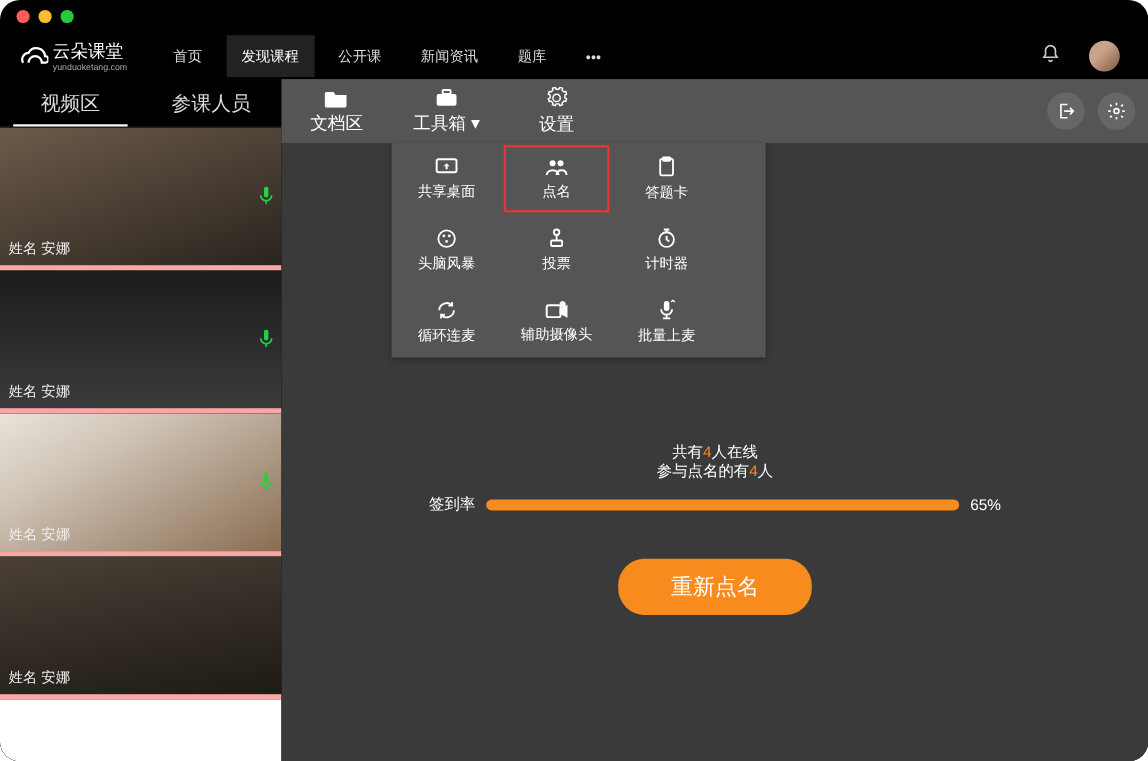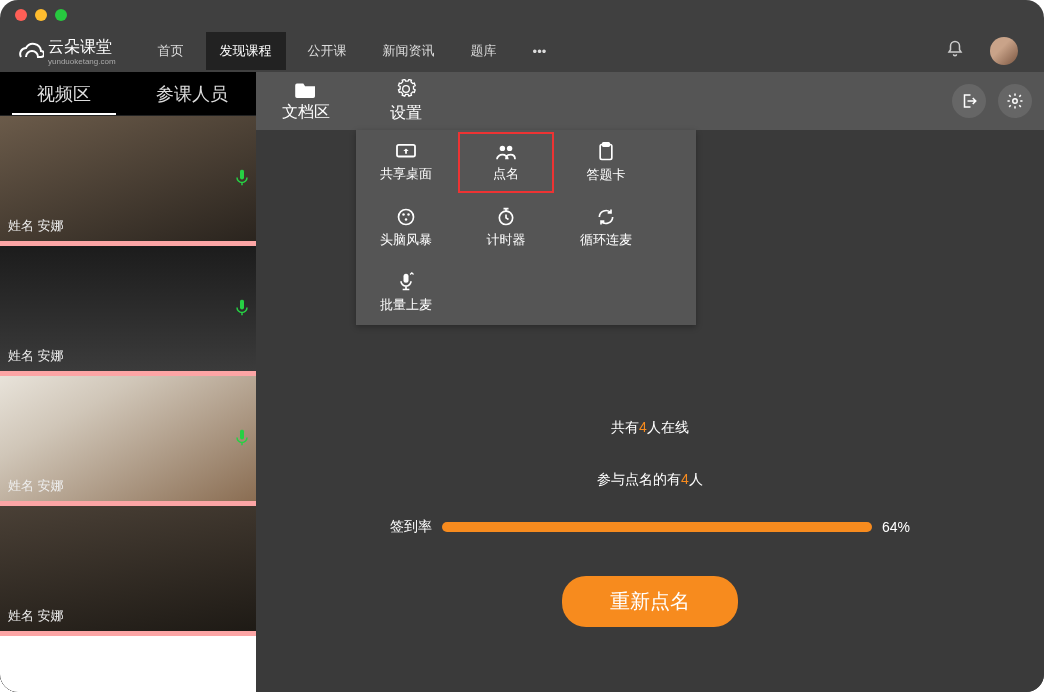--- a/index.html
+++ b/index.html
@@ -6,21 +6,21 @@
 body {
   background: #fff;
   font-family: -apple-system, "PingFang SC", "Microsoft YaHei", sans-serif;
   display: flex;
   justify-content: center;
   align-items: flex-start;
 }
 .window {
   width: 1044px;
   height: 692px;
-  background: #404040;
+  background: #000000;
   border-radius: 18px;
   overflow: hidden;
   position: relative;
   display: flex;
   flex-direction: column;
 }
 .titlebar {
   height: 30px;
   display: flex;
   align-items: center;
@@ -130,21 +130,21 @@
   display:flex; flex-direction:column; align-items:center; justify-content:center;
   color:#fff; font-size:13px; gap:4px; cursor:pointer;
 }
 .dditem.hl { outline:2px solid #e33; outline-offset:-4px; }
 
 .stats {
   position:absolute; top:330px; left:50%; transform:translateX(-50%);
   width:520px; color:#fff; font-size:14px;
   display:flex; flex-direction:column; align-items:center;
 }
-.statline { text-align:center; margin:17px 0; }
+.statline { text-align:center; margin:0 0; }
 .statline .num { color:#f78b1e; }
 .progressrow { display:flex; align-items:center; gap:10px; margin-top:12px; width:100%; }
 .proglabel { color:#fff; }
 .progbar {
   flex:1; height:10px; border-radius:5px; background:#f78b1e;
 }
 .bigbtn {
   margin-top:40px; background:#f78b1e; color:#fff;
   border:none; border-radius:24px; padding:12px 48px;
   font-size:20px; cursor:pointer;
@@ -233,20 +233,27 @@
 
     <div class="right">
       <div class="toolbar">
         <div class="tbitem">
           <svg width="22" height="18" viewBox="0 0 24 20" fill="#fff">
               <path d="M2 4h7l2 3h11v11a2 2 0 0 1-2 2H2a2 2 0 0 1-2-2V6a2 2 0 0 1 2-2z"></path>
             </svg>
           <span>文档区</span>
         </div>
         <div class="tbitem">
+          <svg width="22" height="18" viewBox="0 0 24 20" fill="#fff">
+              <rect x="2" y="6" width="20" height="12" rx="2"></rect>
+              <rect x="8" y="2" width="8" height="4" rx="1" fill="none" stroke="#fff" stroke-width="2"></rect>
+            </svg>
+          <span><span>工具箱</span> ▾</span>
+        </div>
+        <div class="tbitem">
           <svg width="20" height="20" viewBox="0 0 24 24" fill="#fff">
               <path d="M12 8a4 4 0 1 0 0 8 4 4 0 0 0 0-8zm9 4l2 1-1 3-2-.5-2 2 .5 2-3 1-1-2h-3l-1 2-3-1 .5-2-2-2-2 .5-1-3 2-1v-3l-2-1 1-3 2 .5 2-2-.5-2 3-1 1 2h3l1-2 3 1-.5 2 2 2 2-.5 1 3-2 1z" fill="none" stroke="#fff" stroke-width="1.6"></path>
             </svg>
           <span>设置</span>
         </div>
         <div class="tbspacer"></div>
         <div class="circlebtn">
           <svg width="18" height="18" viewBox="0 0 24 24" fill="none" stroke="#fff" stroke-width="2">
               <path d="M14 4h-8v16h8M10 12h11M17 8l4 4-4 4"></path>
             </svg>
@@ -285,31 +292,48 @@
         <div class="dditem">
           <svg width="20" height="20" viewBox="0 0 24 24" fill="#fff">
               <circle cx="12" cy="12" r="9" fill="none" stroke="#fff" stroke-width="2"></circle>
               <circle cx="9" cy="9" r="1.5"></circle>
               <circle cx="15" cy="9" r="1.5"></circle>
               <circle cx="12" cy="15" r="1.5"></circle>
             </svg>
           <span>头脑风暴</span>
         </div>
         <div class="dditem">
+          <svg width="18" height="20" viewBox="0 0 20 24" fill="#fff">
+              <circle cx="10" cy="5" r="3" fill="none" stroke="#fff" stroke-width="2"></circle>
+              <path d="M10 8v6M6 20h8" stroke="#fff" stroke-width="2"></path>
+              <rect x="4" y="14" width="12" height="6" rx="1" fill="none" stroke="#fff" stroke-width="2"></rect>
+            </svg>
+          <span>投票</span>
+        </div>
+        <div class="dditem">
           <svg width="20" height="20" viewBox="0 0 24 24" fill="none" stroke="#fff" stroke-width="2">
               <circle cx="12" cy="13" r="8"></circle>
               <path d="M12 9v4l3 2M9 2h6M12 2v3"></path>
             </svg>
           <span>计时器</span>
         </div>
         <div class="dditem">
           <svg width="20" height="20" viewBox="0 0 24 24" fill="none" stroke="#fff" stroke-width="2">
               <path d="M4 12a8 8 0 0 1 14-5M20 12a8 8 0 0 1-14 5M18 3v4h-4M6 21v-4h4"></path>
             </svg>
           <span>循环连麦</span>
+        </div>
+        <div class="dditem">
+          <svg width="22" height="18" viewBox="0 0 24 20" fill="none" stroke="#fff" stroke-width="2">
+              <rect x="2" y="5" width="14" height="12" rx="2"></rect>
+              <path d="M16 9l6-3v10l-6-3z" fill="#fff"></path>
+              <circle cx="18" cy="4" r="2" fill="#fff"></circle>
+              <path d="M18 2v-1M20 4h1" stroke="#fff"></path>
+            </svg>
+          <span>辅助摄像头</span>
         </div>
         <div class="dditem">
           <svg width="16" height="20" viewBox="0 0 18 24" fill="#fff">
               <rect x="6" y="2" width="6" height="11" rx="3"></rect>
               <path d="M3 11a6 6 0 0 0 12 0M9 17v4M5 21h8" stroke="#fff" stroke-width="2" fill="none"></path>
               <path d="M14 3l2-2 2 2" stroke="#fff" stroke-width="1.5" fill="none"></path>
             </svg>
           <span>批量上麦</span>
         </div>
       </div>
@@ -317,19 +341,19 @@
       <div class="stats">
         <div class="statline">
           <span>共有</span><span class="num">4</span><span>人在线</span>
         </div>
         <div class="statline">
           <span>参与点名的有</span><span class="num">4</span><span>人</span>
         </div>
         <div class="progressrow">
           <span class="proglabel">签到率</span>
           <div class="progbar"></div>
-          <span>64%</span>
+          <span>65%</span>
         </div>
         <button class="bigbtn">重新点名</button>
       </div>
     </div>
   </div>
 </div>
 
 </body></html>

